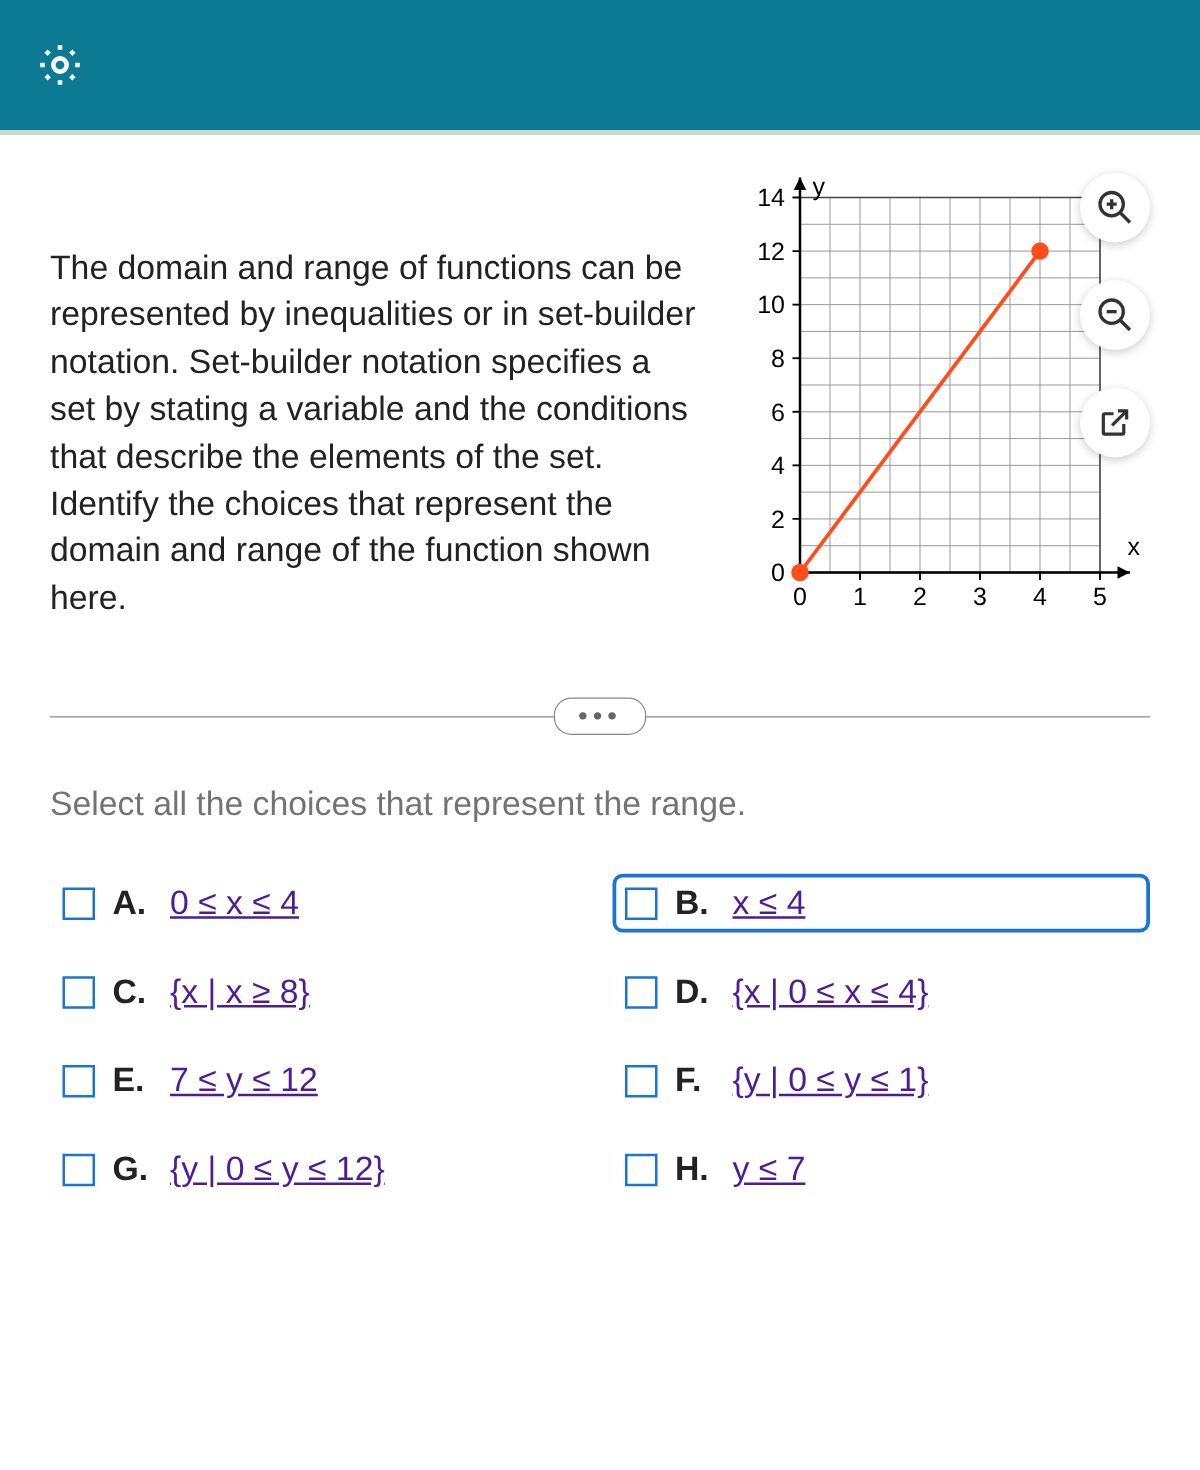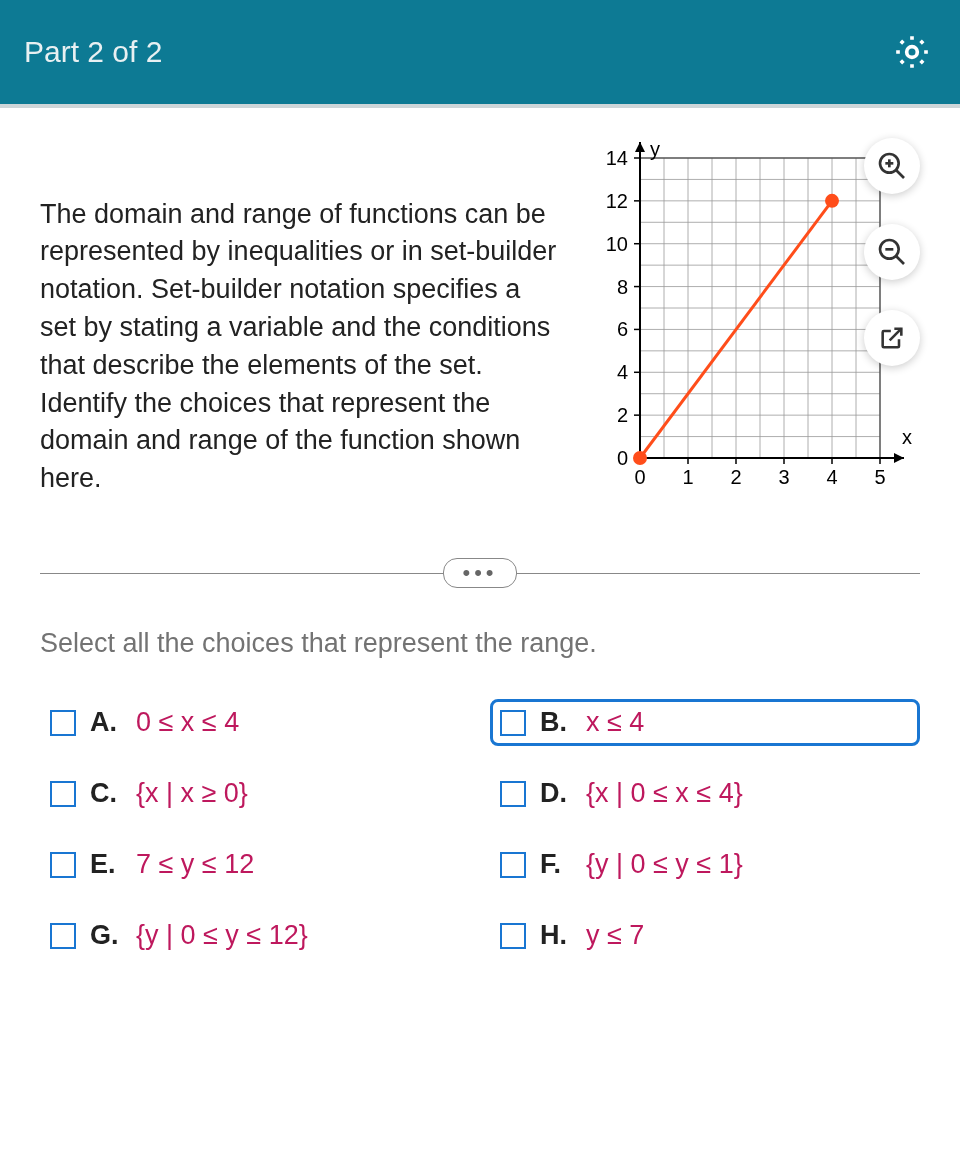--- a/index.html
+++ b/index.html
@@ -116,28 +116,28 @@
     border: 2.5px solid #1976d2;
     flex-shrink: 0;
     cursor: pointer;
   }
   .choice-letter {
     font-weight: bold;
     color: #222;
     min-width: 32px;
   }
   .choice-text {
-    color: #be185d;
+    color: #4c1d95;
+    text-decoration: underline;
   }
 </style>
 </head>
 <body>
 
 <div class="header">
-  <div class="header-title">Part 2 of 2</div>
   <div class="gear-btn">
     <svg width="40" height="40" viewBox="0 0 24 24" fill="none" stroke="#fff" stroke-width="2.2">
       <circle cx="12" cy="12" r="3.2"></circle>
       <path d="M12 2.5v2.2M12 19.3v2.2M21.5 12h-2.2M4.7 12H2.5M18.7 5.3l-1.55 1.55M6.85 17.15L5.3 18.7M18.7 18.7l-1.55-1.55M6.85 6.85L5.3 5.3"></path>
     </svg>
   </div>
 </div>
 
 <div class="content">
   <div class="tool-buttons">
@@ -252,21 +252,21 @@
         <span class="choice-text">0 ≤ x ≤ 4</span>
       </div>
       <div class="choice focused">
         <div class="checkbox"></div>
         <span class="choice-letter">B.</span>
         <span class="choice-text">x ≤ 4</span>
       </div>
       <div class="choice">
         <div class="checkbox"></div>
         <span class="choice-letter">C.</span>
-        <span class="choice-text">{x | x ≥ 0}</span>
+        <span class="choice-text">{x | x ≥ 8}</span>
       </div>
       <div class="choice">
         <div class="checkbox"></div>
         <span class="choice-letter">D.</span>
         <span class="choice-text">{x | 0 ≤ x ≤ 4}</span>
       </div>
       <div class="choice">
         <div class="checkbox"></div>
         <span class="choice-letter">E.</span>
         <span class="choice-text">7 ≤ y ≤ 12</span>

